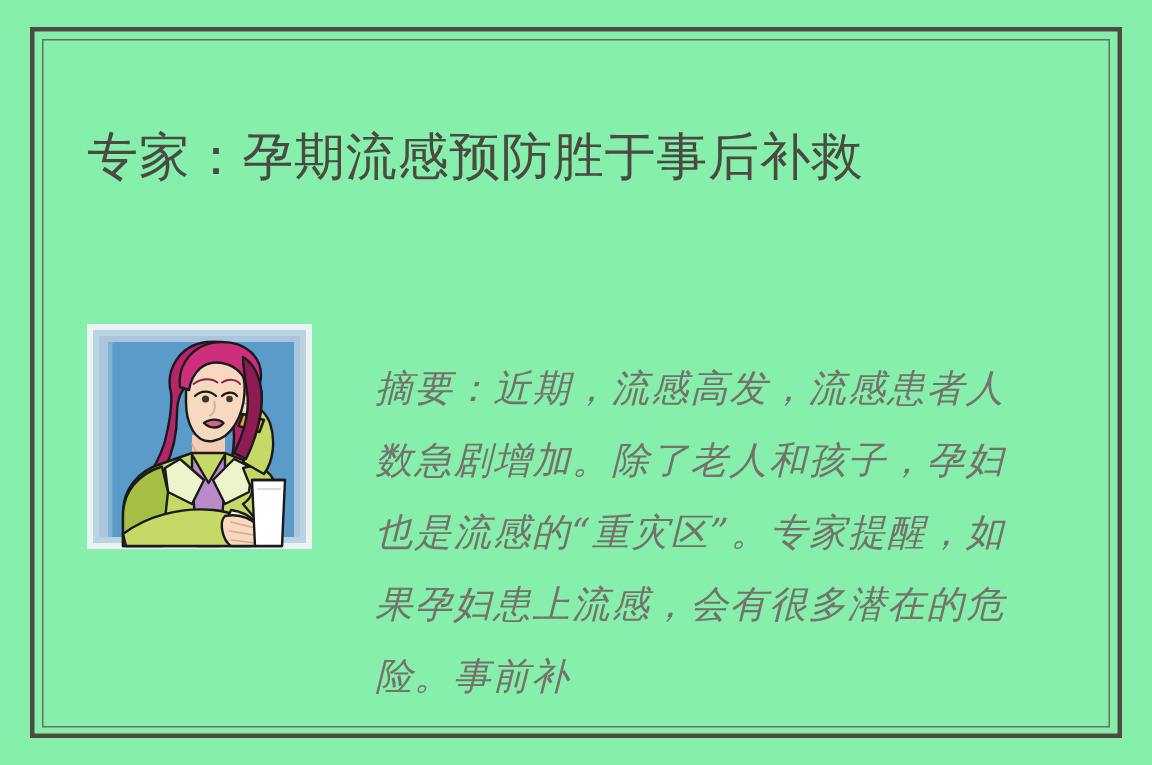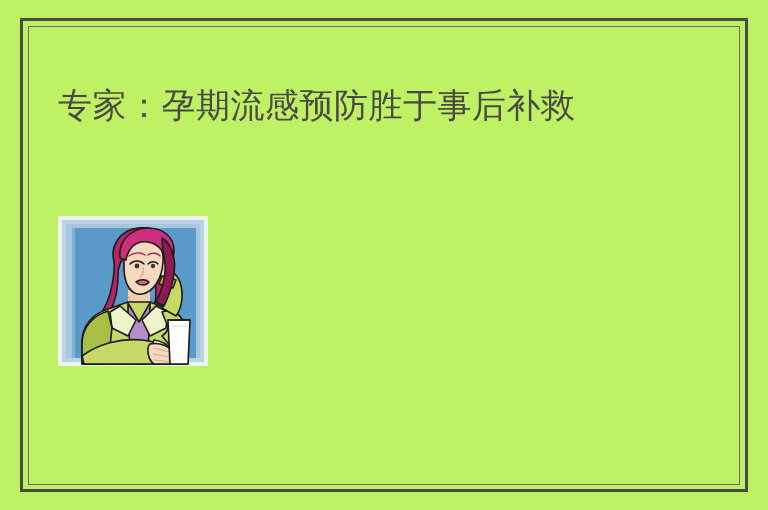--- a/index.html
+++ b/index.html
@@ -11,21 +11,21 @@
     height: 510px;
     background: #FDFDF3;
     font-family: "Liberation Sans", sans-serif;
     overflow: hidden;
   }
 
   #page {
     position: relative;
     width: 768px;
     height: 510px;
-    background: #bef264;
+    background: #86efac;
   }
 
   
   #frame-outer {
     position: absolute;
     left: 20px;
     top: 18px;
     width: 728px;
     height: 474px;
     border: 3px solid #4C4C41;
@@ -210,18 +210,19 @@
             <path d="M96 132 L112 136 M95 138 L113 141 M96 144 L112 146" fill="none" stroke="#D9A98B" stroke-width="1.1"></path>
 
             <path d="M110 104 L132 104 L130 148 L112 148 Z" fill="#FFFFFF"></path>
             <path d="M110 104 L132 104" fill="none" stroke="#1A1A1A" stroke-width="1.6"></path>
             <path d="M114 110 L129 110" fill="none" stroke="#DADADA" stroke-width="1.2"></path>
 
           </g>
         </svg>
       </div>
 
+      <p id="abstract-text">摘要：近期，流感高发，流感患者人数急剧增加。除了老人和孩子，孕妇也是流感的“重灾区”。专家提醒，如果孕妇患上流感，会有很多潜在的危险。事前补</p>
 
     </div>
 
   </div>
 
 </div>
 
 </body></html>

